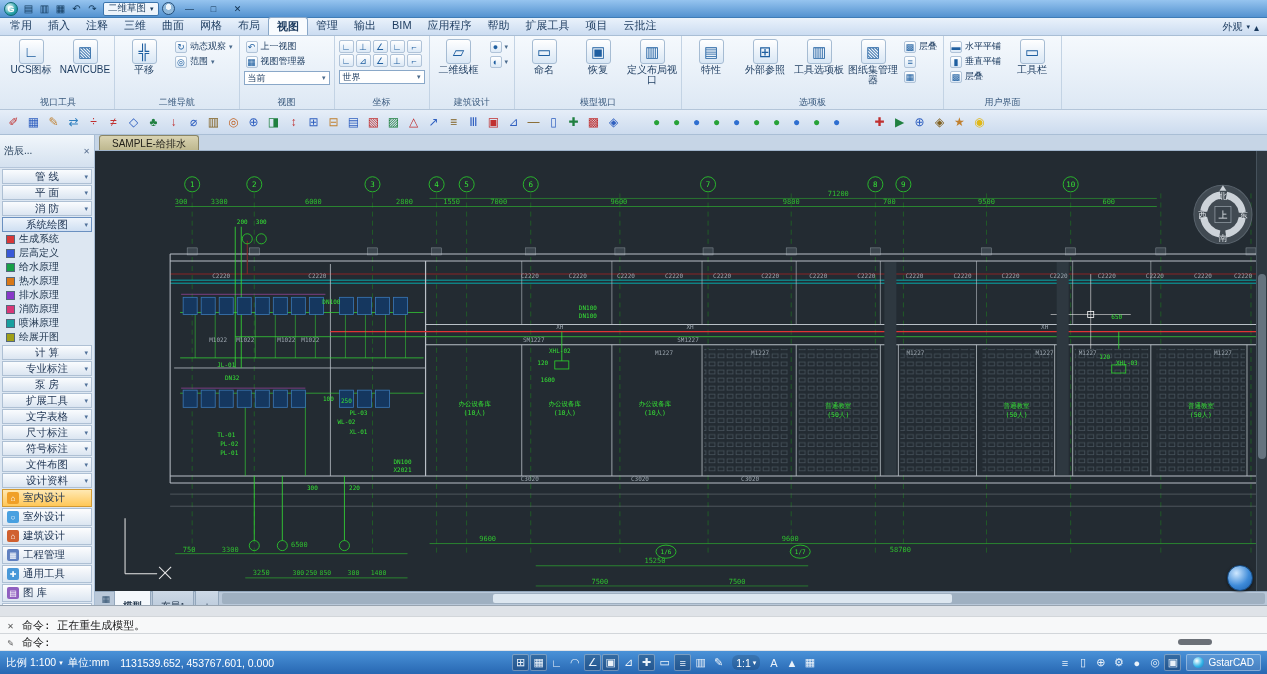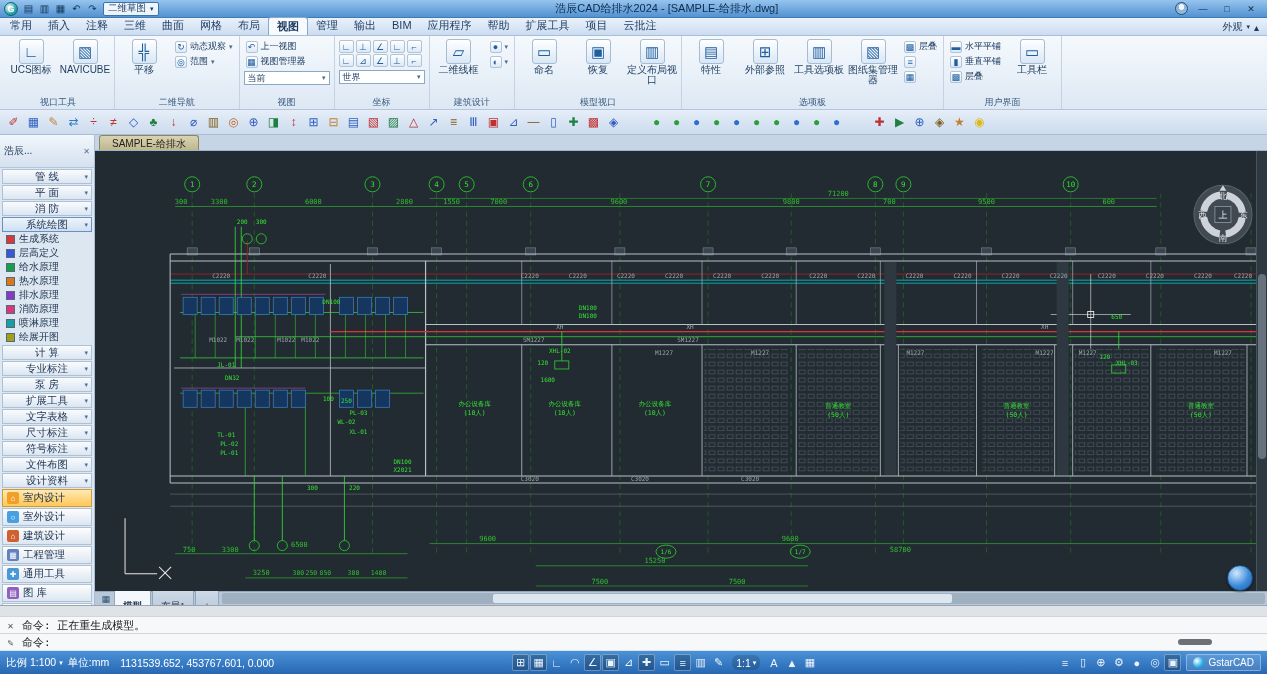--- a/index.html
+++ b/index.html
@@ -95,21 +95,20 @@
         <div class="qbtn">▤</div>
         <div class="qbtn">▥</div>
         <div class="qbtn">▦</div>
         <div class="qbtn">↶</div>
         <div class="qbtn">↷</div>
       </div>
     <div class="wschip">
       <span>二维草图</span>
       <span style="font-size:7px">▾</span>
     </div>
-    <div class="tb-title">浩辰CAD给排水2024 - [SAMPLE-给排水.dwg]</div>
     <div class="avatar"></div>
     <div id="win-buttons" style="display:flex">
         <div class="winbtn">—</div>
         <div class="winbtn">□</div>
         <div class="winbtn">✕</div>
       </div>
   </div>
 
   <div class="menubar">
     <div class="mtabs" id="menu-tabs">

